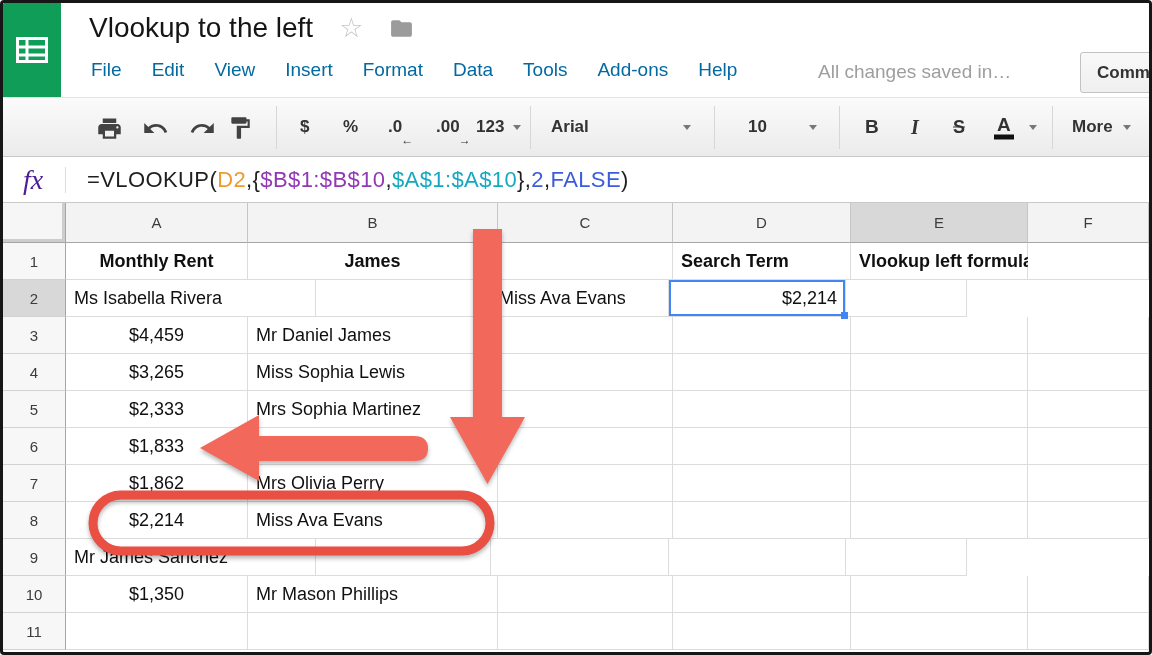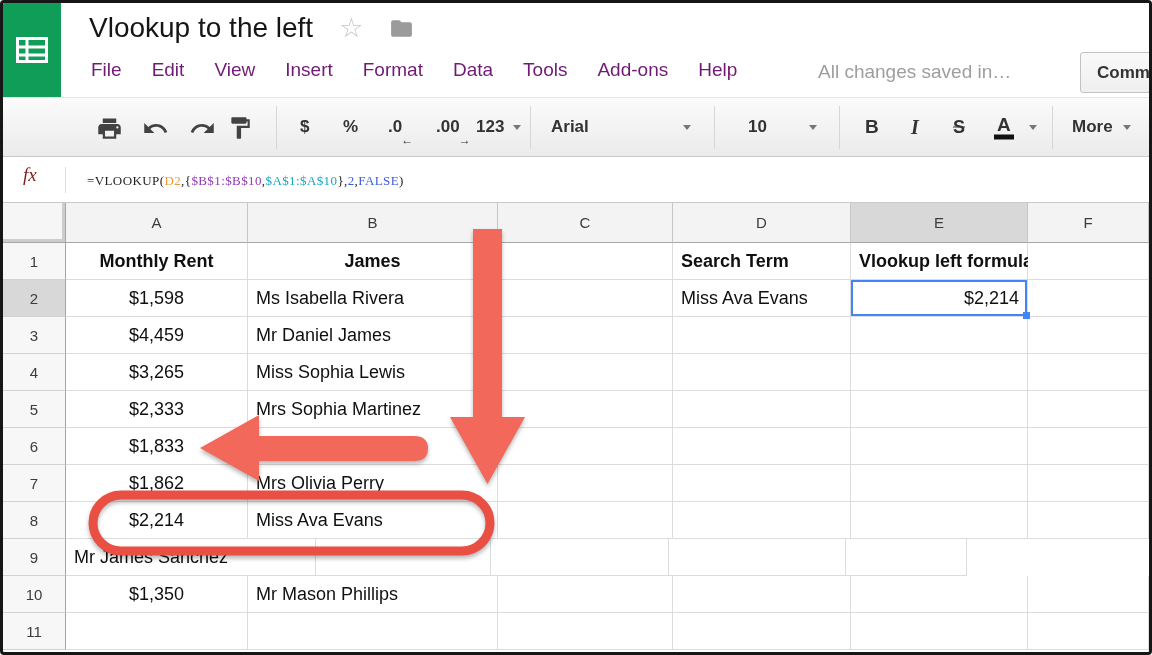--- a/index.html
+++ b/index.html
@@ -7,21 +7,21 @@
     border-radius:4px;overflow:hidden;background:#fff;font-family:"Liberation Sans",sans-serif;}
 
   
   .hdr{position:relative;height:94px;background:#fff;}
   .logo{position:absolute;left:0;top:0;width:58px;height:94px;background:var(--green);
     display:flex;align-items:center;justify-content:center;cursor:pointer;}
   .title-row{position:absolute;left:86px;top:9px;display:flex;align-items:center;gap:26px;}
   .title{font-size:28px;color:#151515;white-space:nowrap;}
   .star{color:#c6c6c6;font-size:27px;line-height:1;cursor:pointer;}
   .folder{line-height:0;cursor:pointer;}
-  .menu{position:absolute;left:88px;top:56px;display:flex;gap:30px;font-size:19px;color:#701a75;}
+  .menu{position:absolute;left:88px;top:56px;display:flex;gap:30px;font-size:19px;color:#0369a1;}
   .menu span{cursor:pointer;white-space:nowrap;}
   .saved{position:absolute;left:815px;top:58px;font-size:19px;color:#9e9e9e;white-space:nowrap;}
   .comments{position:absolute;left:1077px;top:49px;height:41px;padding:0 16px;
     font-family:"Liberation Sans",sans-serif;font-weight:bold;font-size:17px;color:#333;
     background:linear-gradient(#f9f9f9,#efefef);border:1px solid #c2c2c2;border-radius:3px;cursor:pointer;}
 
   
   .toolbar{position:relative;height:60px;background:linear-gradient(#fbfbfb,#ebebeb);
     border-top:1px solid #e4e4e4;border-bottom:1px solid #c9c9c9;box-sizing:border-box;}
   .tbi{position:absolute;top:17px;width:27px;height:27px;cursor:pointer;}
@@ -33,24 +33,24 @@
   .btn-b{font-size:19px;}
   .btn-i{font-family:"Liberation Serif",serif;font-style:italic;font-size:20px;font-weight:bold;}
   .btn-s{font-size:18px;text-decoration:line-through;}
   .btn-a{font-size:19px;font-weight:bold;border-bottom:5px solid #111;padding:0 3px 0 3px;line-height:20px;}
   .caret{position:absolute;top:27px;width:0;height:0;border-left:4px solid transparent;
     border-right:4px solid transparent;border-top:5px solid #777;cursor:pointer;}
 
   
   .fbar{position:relative;height:46px;background:#fff;border-bottom:1px solid #c9c9c9;box-sizing:border-box;}
   .fx{position:absolute;left:20px;top:7px;font-family:"Liberation Serif",serif;font-style:italic;
-    font-size:19px;color:#7f1d1d;}
+    font-size:28px;color:#4c1d95;}
   .fsep{position:absolute;left:62px;top:10px;width:1px;height:26px;background:#ddd;}
-  .formula{position:absolute;left:84px;top:16px;font-family:Liberation Serif, serif;
-    font-size:13px;letter-spacing:0.4px;white-space:pre;cursor:text;}
+  .formula{position:absolute;left:84px;top:10px;font-family:Liberation Sans, sans-serif;
+    font-size:22px;letter-spacing:0.4px;white-space:pre;cursor:text;}
 
   
   .grid{position:relative;background:#fff;}
   .g-row{display:flex;height:37px;}
   .g-hrow{height:40px;}
   .g-row > div{box-sizing:border-box;flex:0 0 auto;}
   .g-corner{background:#f6f6f6;border-right:1px solid #a6a6a6;border-bottom:1px solid #a6a6a6;
     box-shadow:inset -3px -3px 0 #cdcdcd;cursor:pointer;}
   .g-ch{background:#f3f3f3;border-right:1px solid #c6c6c6;border-bottom:1px solid #a6a6a6;
     color:#3c3c3c;font-size:15px;display:flex;align-items:center;justify-content:center;cursor:pointer;}
@@ -176,21 +176,20 @@
         <div class="g-rh" style="width: 63px;">1</div>
         <div class="g-cell b ac" style="width: 182px;">Monthly Rent</div>
         <div class="g-cell b ac" style="width: 250px;">James</div>
         <div class="g-cell b" style="width: 175px;"></div>
         <div class="g-cell b" style="width: 178px;">Search Term</div>
         <div class="g-cell b" style="width: 177px;">Vlookup left formula</div>
         <div class="g-cell b" style="width: 121px;"></div>
       </div>
       <div class="g-row">
         <div class="g-rh hl" style="width: 63px;">2</div>
-        <div class="g-cell ac" style="width: 182px;">$1,598</div>
         <div class="g-cell" style="width: 250px;">Ms Isabella Rivera</div>
         <div class="g-cell" style="width: 175px;"></div>
         <div class="g-cell" style="width: 178px;">Miss Ava Evans</div>
         <div class="g-cell sel ar" style="width: 177px;">$2,214<span class="handle"></span></div>
         <div class="g-cell" style="width: 121px;"></div>
       </div>
       <div class="g-row">
         <div class="g-rh" style="width: 63px;">3</div>
         <div class="g-cell ac" style="width: 182px;">$4,459</div>
         <div class="g-cell" style="width: 250px;">Mr Daniel James</div>

